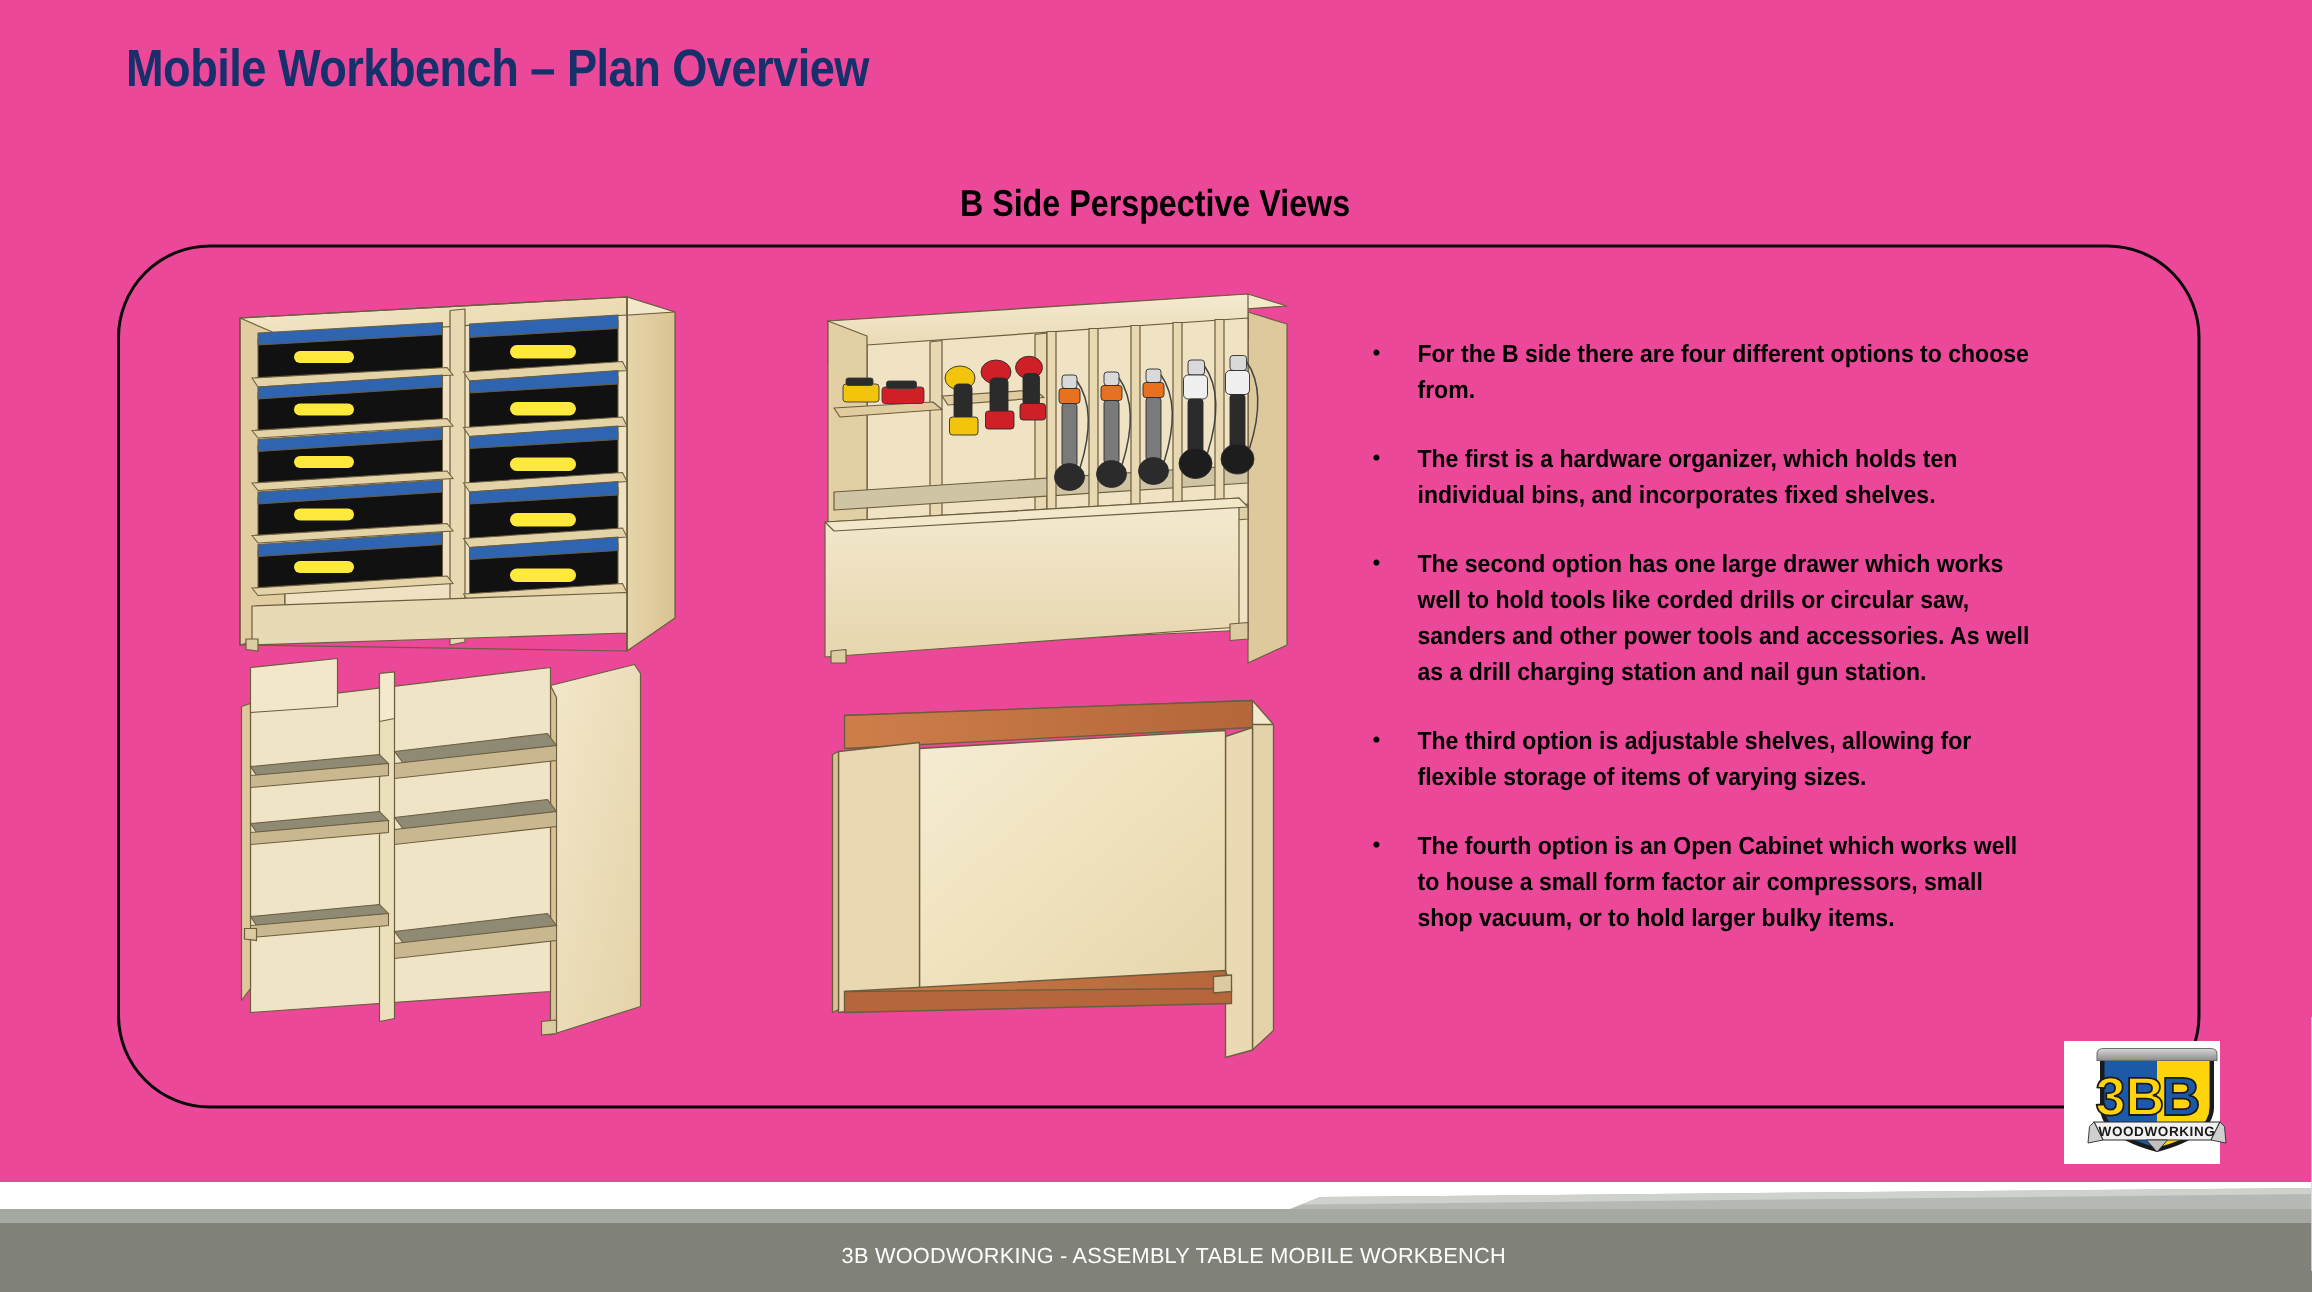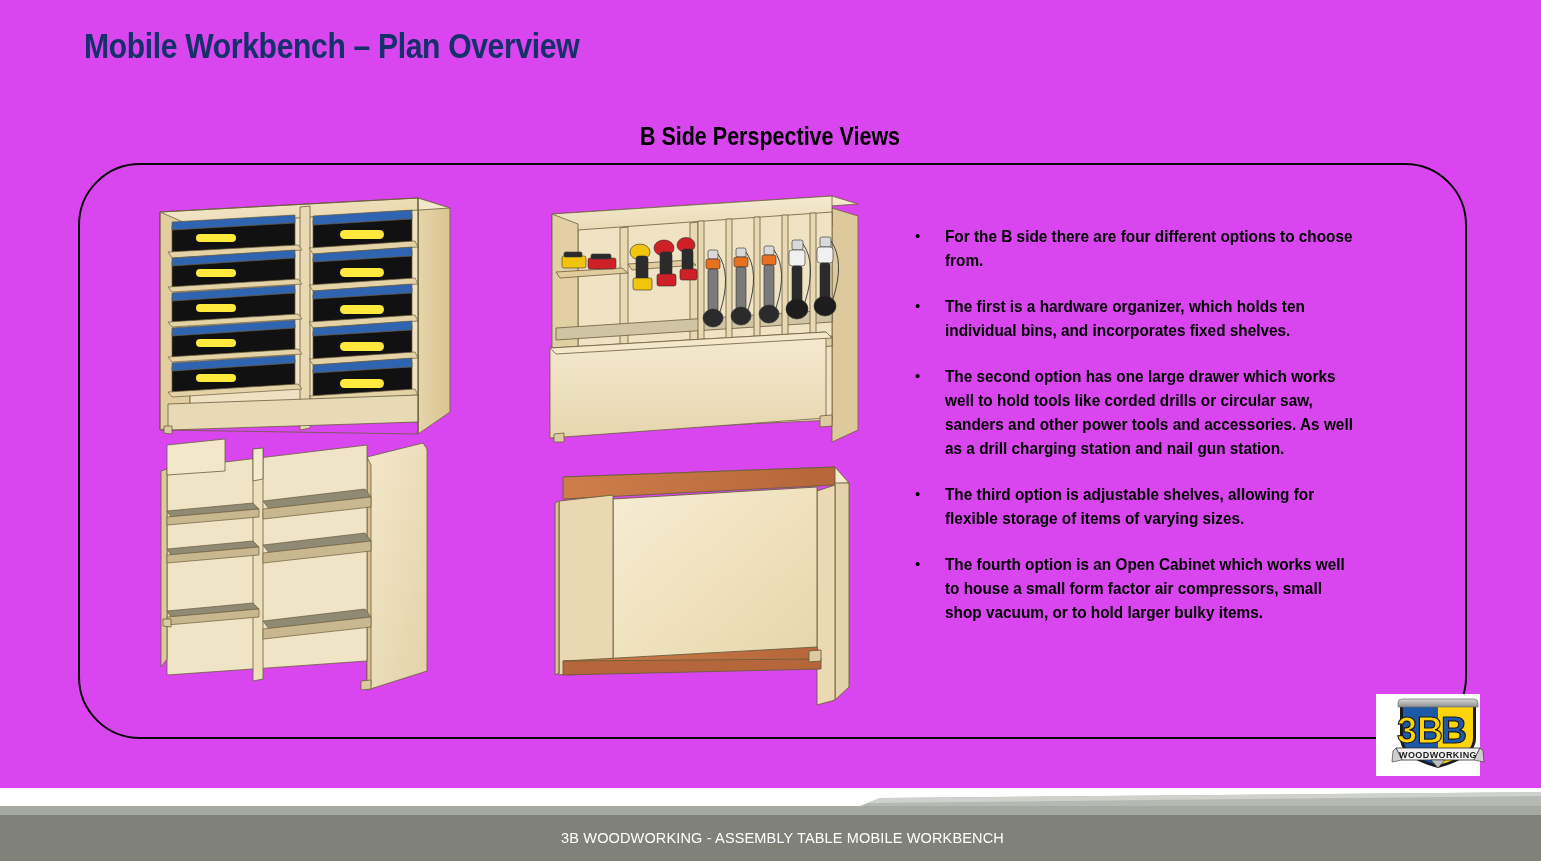--- a/index.html
+++ b/index.html
@@ -3,21 +3,21 @@
 <meta charset="utf-8">
 <title>Mobile Workbench – Plan Overview</title>
 <style>
   * { box-sizing: border-box; margin: 0; padding: 0; }
   html, body {
     width: 1541px; height: 861px;
     background: #ffffff;
     font-family: "Liberation Sans", sans-serif;
     overflow: hidden;
   }
-  .slide { position: relative; width: 1541px; height: 788px; background: #d946ef; }
+  .slide { position: relative; width: 1541px; height: 788px; background: #ec4899; }
 
   
   .slide-title {
     position: absolute; left: 84px; top: 26px;
     font-family: "Liberation Sans", sans-serif;
     font-weight: bold;
     font-size: 35px;
     letter-spacing: -0.4px;
     color: #16306b;
     transform: scaleX(0.86);

